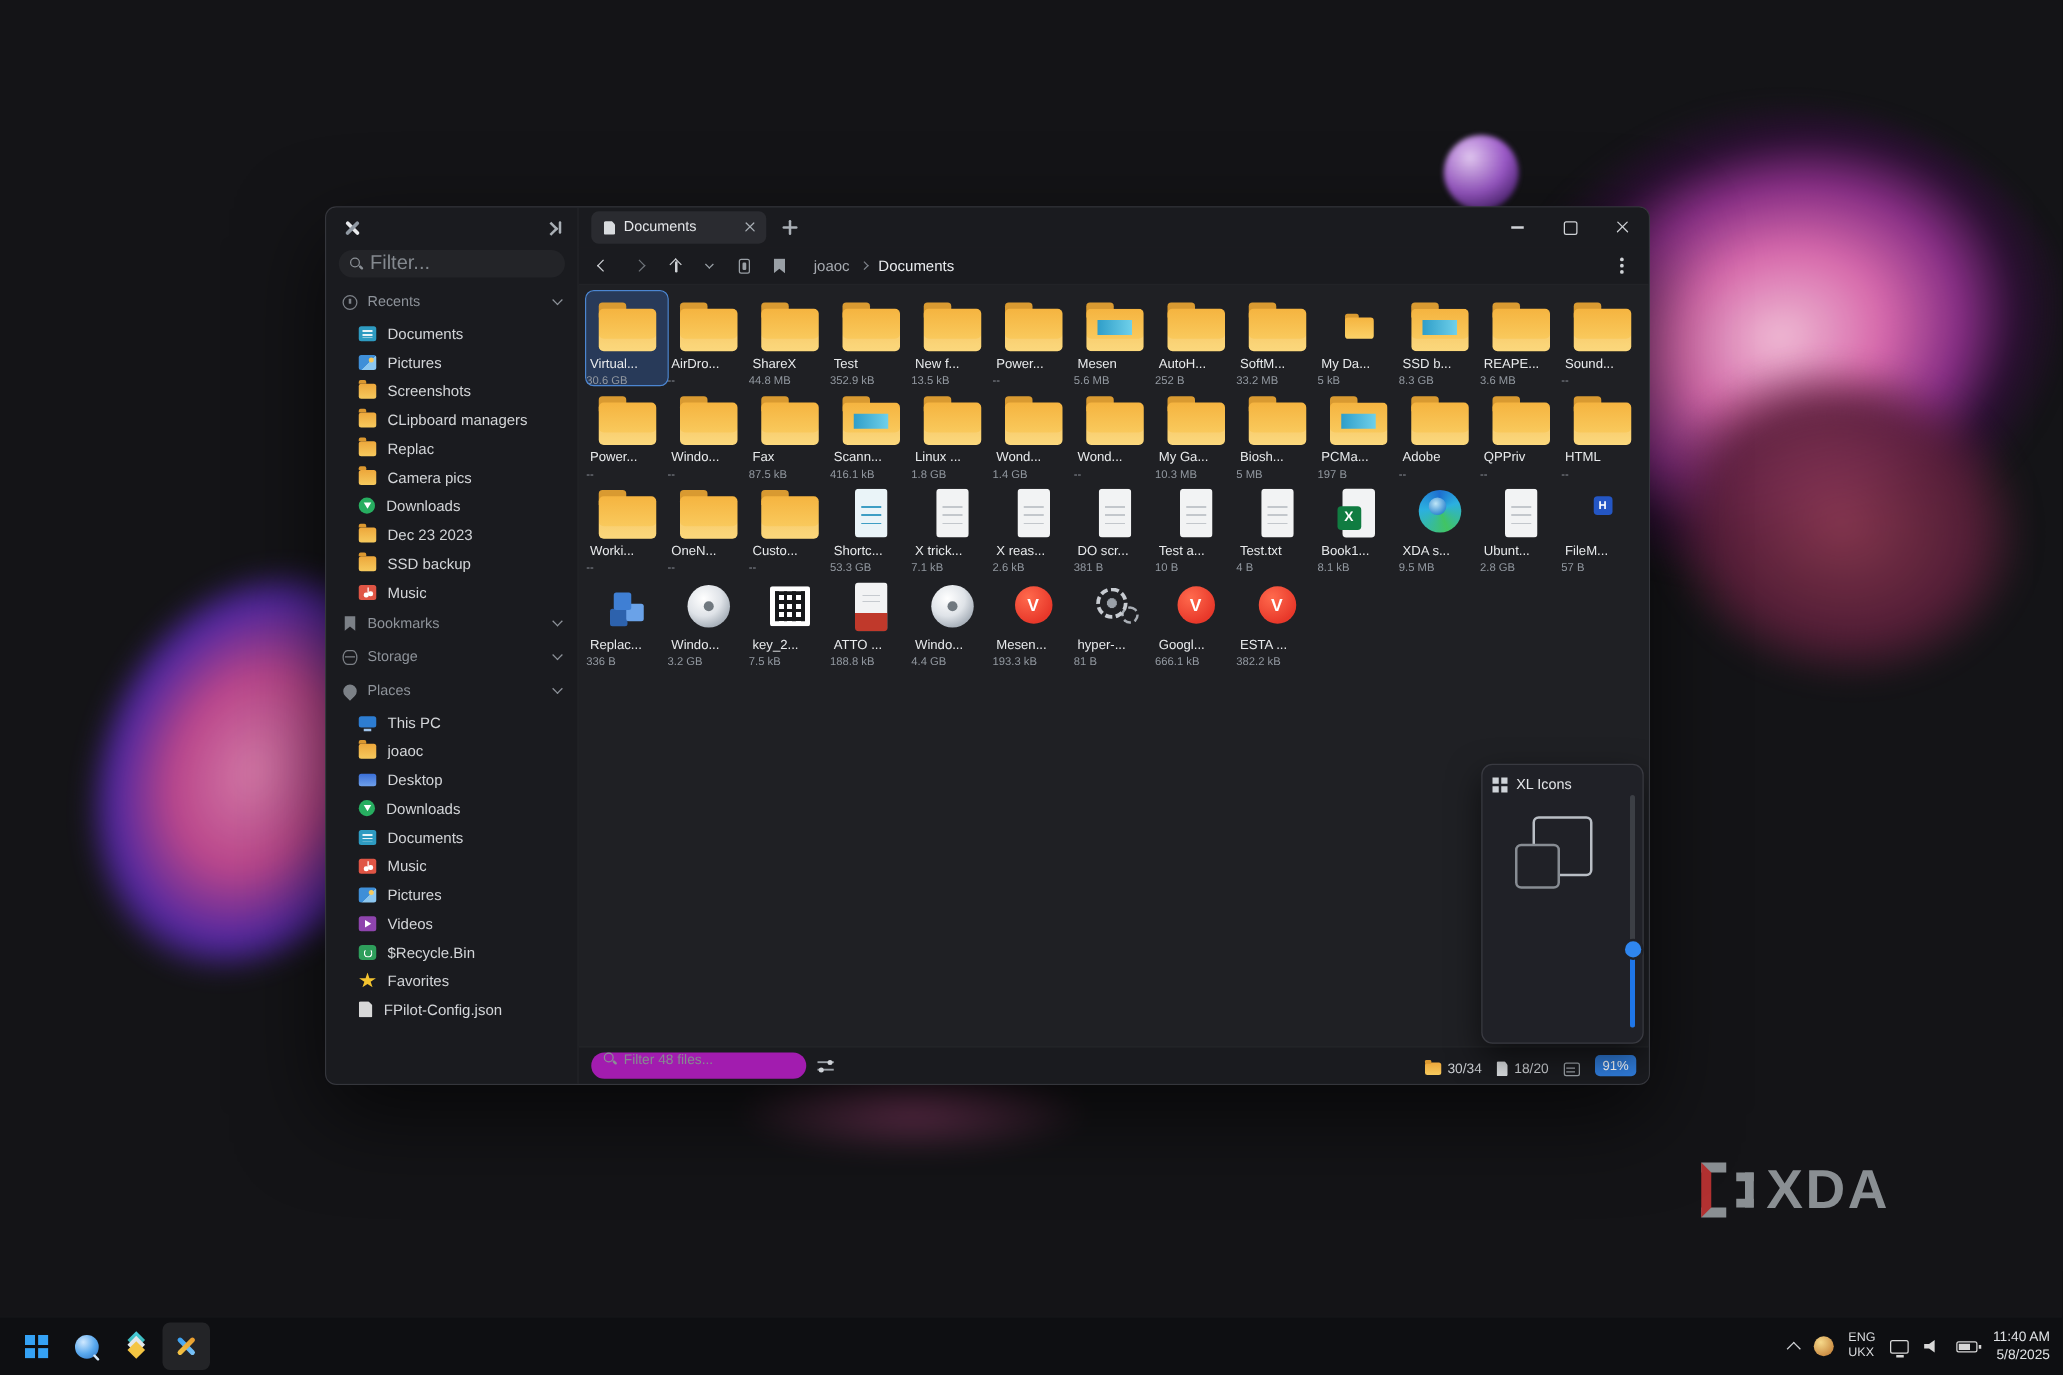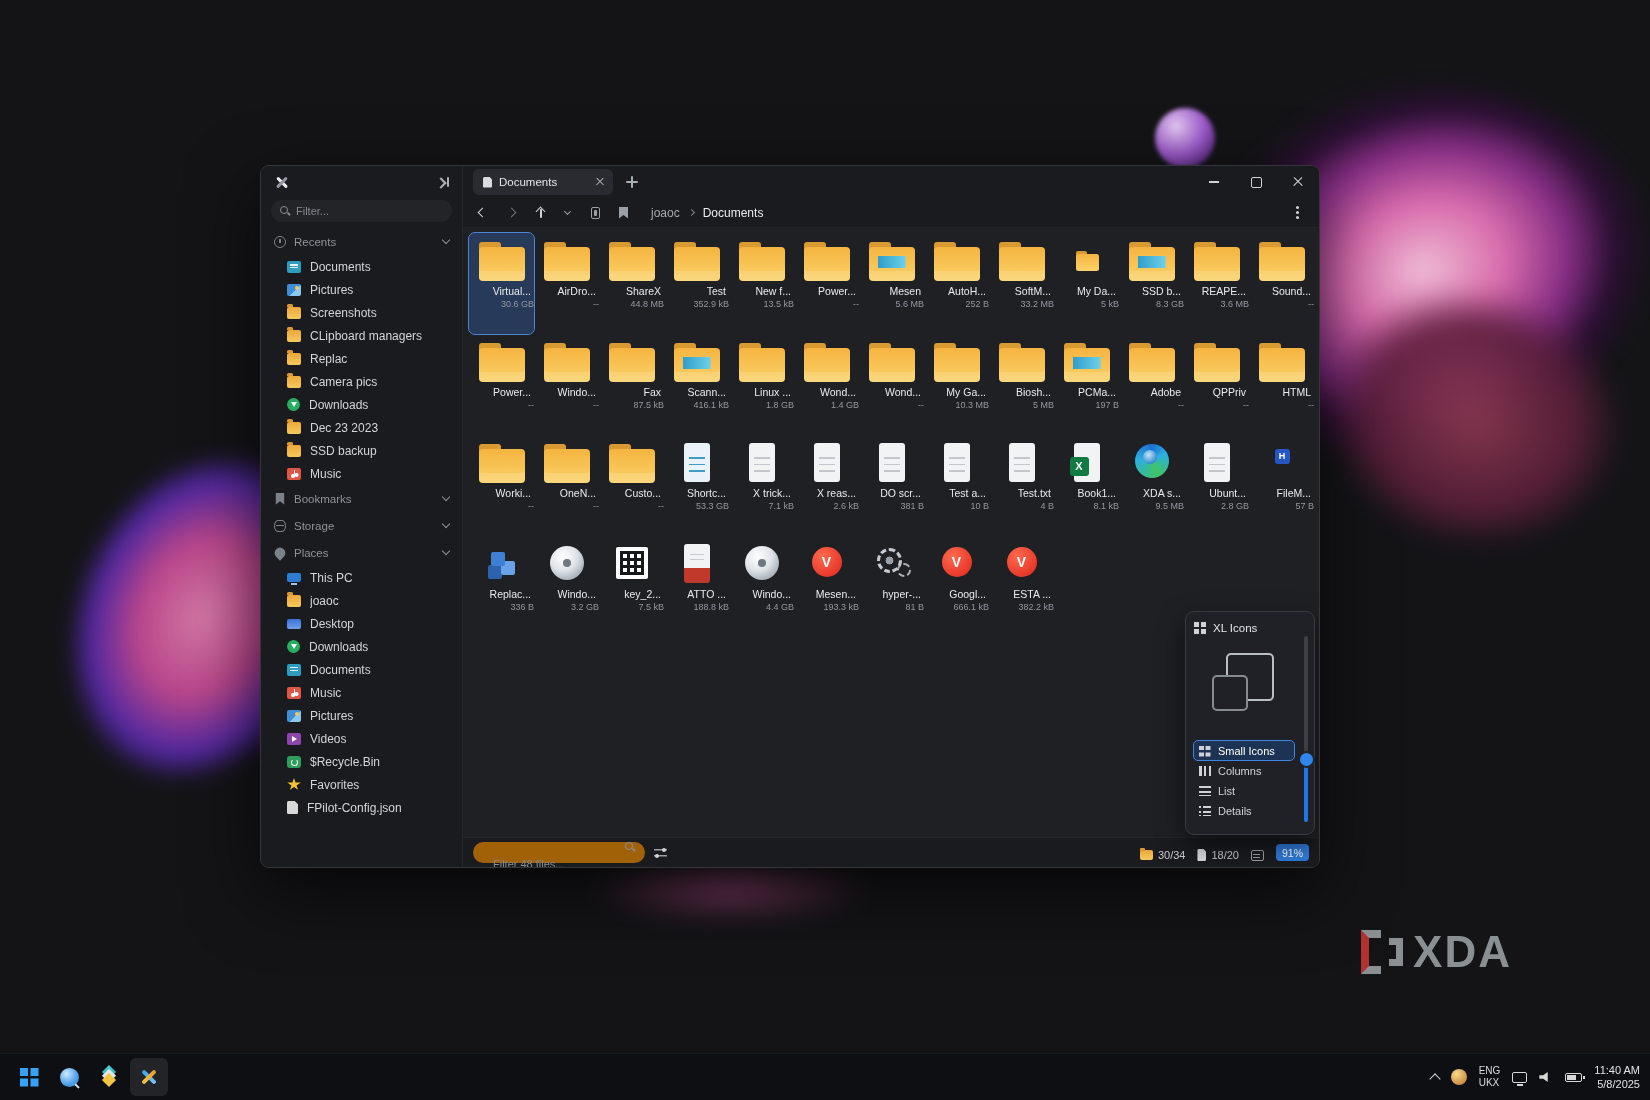--- a/index.html
+++ b/index.html
@@ -52,21 +52,21 @@
   .collapse-ic { position:relative; width:14px; height:12px; }
   .collapse-ic::before { content:""; position:absolute; right:0; top:1px; width:2px; height:10px; background:#aab0b6; border-radius:1px; }
   .collapse-ic::after { content:""; position:absolute; left:2px; top:3px; width:6px; height:6px;
     border-right:2px solid #aab0b6; border-top:2px solid #aab0b6; transform:rotate(45deg); }
 
   .sb-filter { margin:2px 10px 6px 10px; height:22px; background:#232428; border-radius:11px;
     display:flex; align-items:center; gap:6px; padding:0 9px; flex:0 0 auto; }
   .mag { position:relative; width:10px; height:10px; flex:0 0 auto; }
   .mag::before { content:""; position:absolute; left:0; top:0; width:6px; height:6px; border:1.5px solid #8a8f95; border-radius:50%; }
   .mag::after { content:""; position:absolute; left:6.5px; top:6.5px; width:4px; height:1.5px; background:#8a8f95; transform:rotate(45deg); border-radius:1px; }
-  .sb-filter input { flex:1; background:transparent; border:0; outline:0; color:#cfd2d6; font-size:11px; font-family:inherit; }
+  .sb-filter input { flex:1; background:transparent; border:0; outline:0; color:#cfd2d6; font-size:16px; font-family:inherit; }
   .sb-filter input::placeholder { color:#84898f; }
 
   .sb-scroll { flex:1; overflow:hidden; padding-bottom:2px; }
   .sec-head { display:flex; align-items:center; gap:8px; height:27px; padding:0 13px; color:#8e939a; font-size:11.5px; }
   .sec-head .chev-d { margin-left:auto; }
   .chev-d { width:6px; height:6px; border-right:1.5px solid #8e939a; border-bottom:1.5px solid #8e939a; transform:rotate(45deg); margin-top:-3px; }
   .sec-ico { width:12px; height:12px; position:relative; opacity:.85; }
   .sec-ico-clock { border:1.5px solid #8e939a; border-radius:50%; }
   .sec-ico-clock::after { content:""; position:absolute; left:4px; top:2px; width:1.5px; height:4px; background:#8e939a; }
   .sec-ico-bookmark { background:#8e939a; clip-path:polygon(15% 0,85% 0,85% 100%,50% 72%,15% 100%); }
@@ -154,21 +154,21 @@
   .tb-bm { width:9px; height:12px; background:#9aa0a6; clip-path:polygon(0 0,100% 0,100% 100%,50% 70%,0 100%); }
   .crumbs { display:flex; align-items:center; gap:9px; margin-left:6px; font-size:12px; }
   .crumb-root { color:#a6aab0; }
   .crumb-sep { width:5px; height:5px; border-right:1.5px solid #7e838a; border-bottom:1.5px solid #7e838a; transform:rotate(-45deg); }
   .crumb-cur { color:#e9ebee; }
   .kebab { margin-left:auto; width:3px; height:3px; border-radius:50%; background:#cfd2d6;
     box-shadow:0 -5px 0 #cfd2d6, 0 5px 0 #cfd2d6; margin-right:6px; }
 
   
   .files { flex:1; display:flex; flex-wrap:wrap; align-content:flex-start; padding:5px 0 0 6px; overflow:hidden; }
-  .file { width:65px; height:101px; text-align:right; border-radius:6px; padding-top:2px; }
+  .file { width:65px; height:75px; text-align:left; border-radius:6px; padding-top:2px; }
   .file.selected { background:rgba(52,96,165,.42); outline:1px solid #4c86d2; }
   .fname { font-size:10.5px; color:#e8eaec; white-space:nowrap; overflow:hidden; text-overflow:ellipsis; padding:0 3px; margin-top:1px; }
   .fsize { font-size:9px; color:#9298a0; margin-top:2px; }
   .ficon { width:52px; height:46px; margin:3px auto 1px; position:relative; }
   .ficon::before,.ficon::after { content:""; position:absolute; }
   .ficon-folder::before,.ficon-folder-media::before { left:3px; top:4px; width:22px; height:12px; border-radius:3px 3px 0 0; background:#d99a31; }
   .ficon-folder::after,.ficon-folder-media::after { left:3px; top:9px; width:46px; height:34px; border-radius:4px;
     background:linear-gradient(180deg,#f5b440,#fbd268); box-shadow:inset 0 -10px 0 rgba(255,255,255,.14); }
   .ficon-folder-media::after { background-image:linear-gradient(90deg,#2f9ec9,#6fd0ea), linear-gradient(180deg,#f5b440,#fbd268);
     background-size:60% 12px,100% 100%; background-position:50% 42%,0 0; background-repeat:no-repeat; }
@@ -235,21 +235,21 @@
   .view-opt { display:flex; align-items:center; gap:7px; height:19px; padding:0 5px; border-radius:4px; color:#cfd2d6; font-size:11px; white-space:nowrap; }
   .view-opt.selected { background:#1d3354; outline:1px solid #3d85e0; color:#ffffff; }
   .vslider { position:absolute; right:6px; top:24px; bottom:12px; width:4px; background:#3c3f45; border-radius:2px; }
   .vslider-fill { position:absolute; left:0; right:0; bottom:0; height:31%; background:#1f76e8; border-radius:2px; }
   .vthumb { position:absolute; right:-4.5px; top:63%; width:13px; height:13px; border-radius:50%; background:#2f86ef;
     box-shadow:0 0 0 2px #202127; }
 
   
   .statusbar { height:30px; border-top:1px solid rgba(255,255,255,.05); display:flex; align-items:center;
     padding:0 10px; gap:9px; flex:0 0 auto; background:#1a1b1f; }
-  .sb-input { display:flex; align-items:flex-end; gap:6px; background:#a16207; border-radius:11px; height:21px; padding:0 10px; width:172px;flex-direction:column; }
+  .sb-input { display:flex; align-items:flex-start; gap:6px; background:#a21caf; border-radius:11px; height:21px; padding:0 10px; width:172px; }
   .sb-input input { flex:1; background:transparent; border:0; outline:0; color:#cfd2d6; font-size:11px; font-family:inherit; }
   .sb-input input::placeholder { color:#868b91; }
   .adj-icon { width:13px; height:11px;
     background:linear-gradient(#9aa0a6,#9aa0a6) 0 2px/13px 1.5px no-repeat,
       linear-gradient(#9aa0a6,#9aa0a6) 0 8px/13px 1.5px no-repeat; position:relative; }
   .adj-icon::before { content:""; position:absolute; left:8px; top:0.5px; width:4px; height:4px; border-radius:50%; background:#cfd3d8; }
   .adj-icon::after { content:""; position:absolute; left:1px; top:6.5px; width:4px; height:4px; border-radius:50%; background:#cfd3d8; }
   .stat-group { margin-left:auto; display:flex; align-items:flex-end; gap:12px; color:#c9ccd0; font-size:11px; }
   .stat-pair { display:flex; align-items:center; gap:5px; }
   .mini-folder { width:13px; height:10px; background:linear-gradient(180deg,#eda73b,#f6c95d); border-radius:2px; position:relative; }
@@ -730,39 +730,20 @@
 
       <div class="view-popup">
         <div class="vp-head">
           <span class="vi vi-xl"></span>
           <span>XL Icons</span>
         </div>
         <div class="vp-preview">
           <span class="vp-sq1"></span>
           <span class="vp-sq2"></span>
         </div>
-        <div class="vp-opts">
-
-        <div class="view-opt selected">
-              <span class="vi vi-grid"></span>
-              <span>Small Icons</span>
-            </div>
-            <div class="view-opt">
-              <span class="vi vi-columns"></span>
-              <span>Columns</span>
-            </div>
-            <div class="view-opt">
-              <span class="vi vi-list"></span>
-              <span>List</span>
-            </div>
-            <div class="view-opt">
-              <span class="vi vi-details"></span>
-              <span>Details</span>
-            </div>
-          </div>
         <div class="vslider">
           <div class="vslider-fill"></div>
           <div class="vthumb"></div>
         </div>
       </div>
 
       <div class="statusbar">
         <div class="sb-input">
           <span class="mag"></span>
           <input placeholder="Filter 48 files..." style="">

